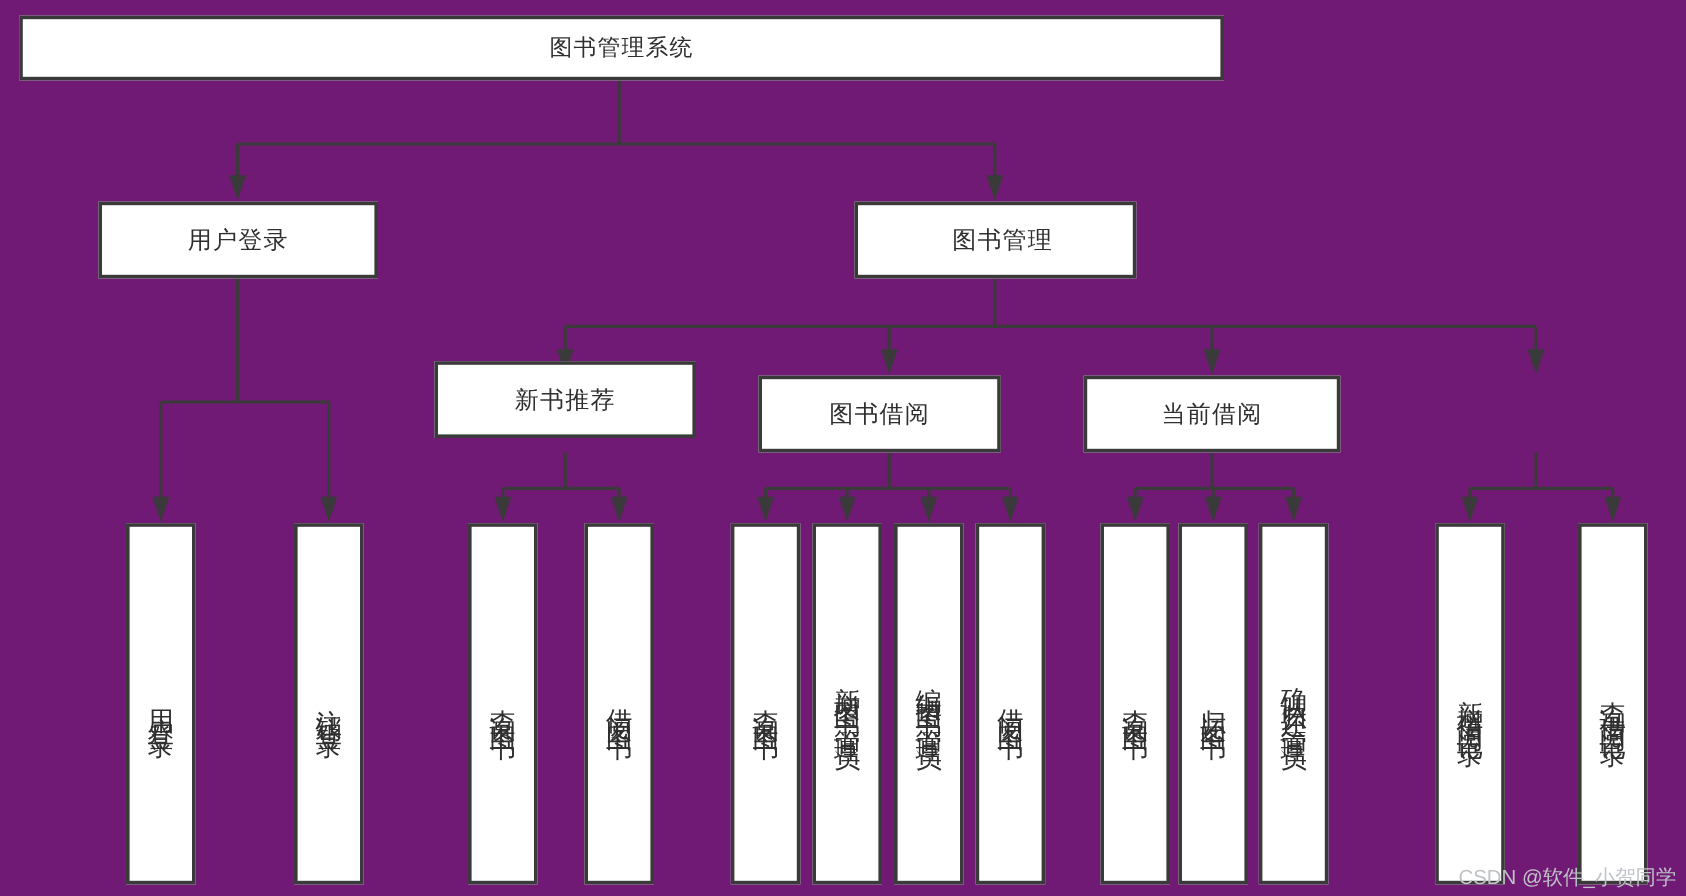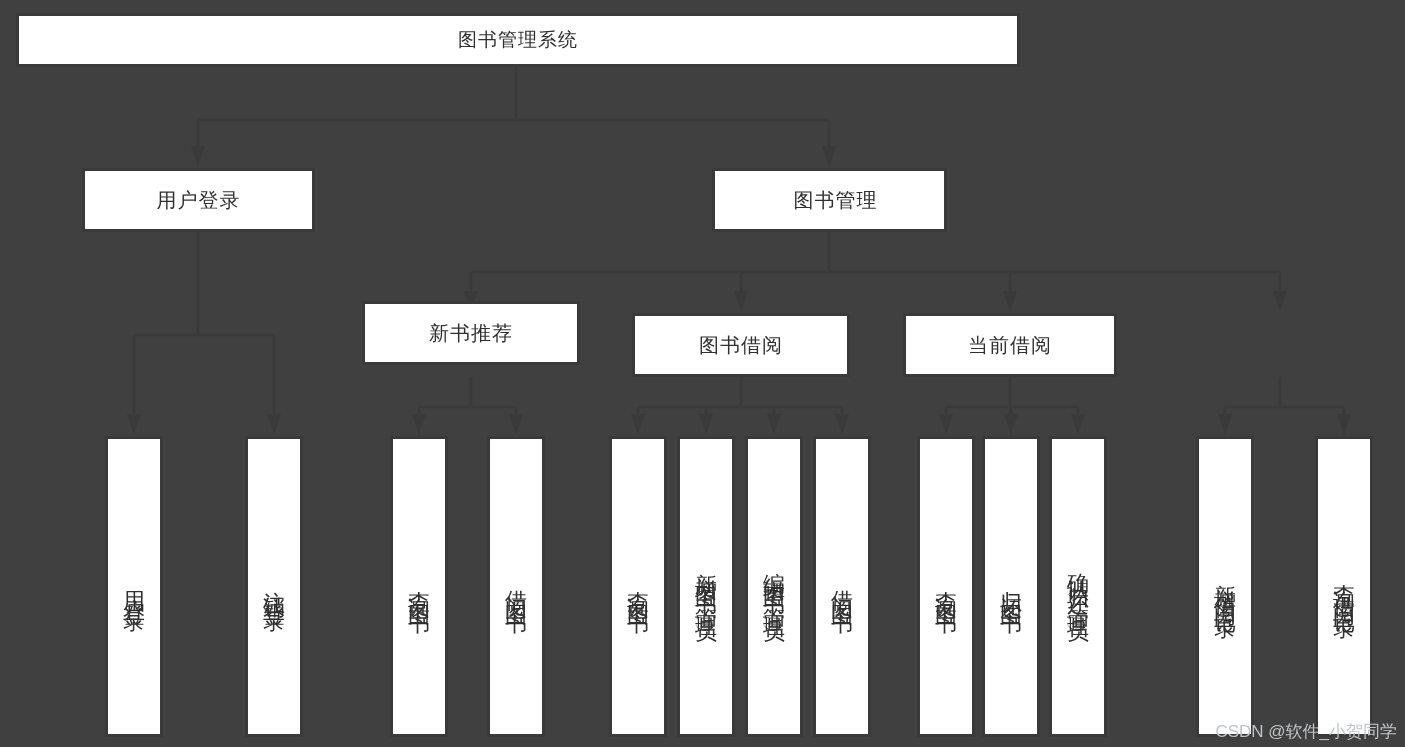--- a/index.html
+++ b/index.html
@@ -4,21 +4,21 @@
 <style>
   html, body {
     margin: 0;
     padding: 0;
     background: #ffffff;
   }
   .canvas {
     position: relative;
     width: 1405px;
     height: 747px;
-    background: #404040;
+    background: #701a75;
     font-family: "Liberation Sans", sans-serif;
     overflow: hidden;
   }
   svg.connectors {
     position: absolute;
     left: 0;
     top: 0;
     z-index: 1;
   }
   .box {
@@ -87,21 +87,21 @@
   <div class="box hbox" style="left:82px; top:168px; width:233px; height:64px;">
     <span>用户登录</span>
   </div>
   <div class="box hbox" style="left:712px; top:168px; width:235px; height:64px;padding-left:12px;">
     <span>图书管理</span>
   </div>
 
   <div class="box hbox" style="left:362px; top:301px; width:218px; height:64px;">
     <span>新书推荐</span>
   </div>
-  <div class="box hbox" style="left:632px; top:313px; width:218px; height:64px;">
+  <div class="box hbox" style="left:632px; top:313px; width:202px; height:64px;">
     <span>图书借阅</span>
   </div>
   <div class="box hbox" style="left:903px; top:313px; width:214px; height:64px;">
     <span>当前借阅</span>
   </div>
 
   <div class="box vbox" style="left:105px; top:436px; width:58px; height:301px;">
     <span>用户登录</span>
   </div>
   <div class="box vbox" style="left:245px; top:436px; width:58px; height:301px;">

